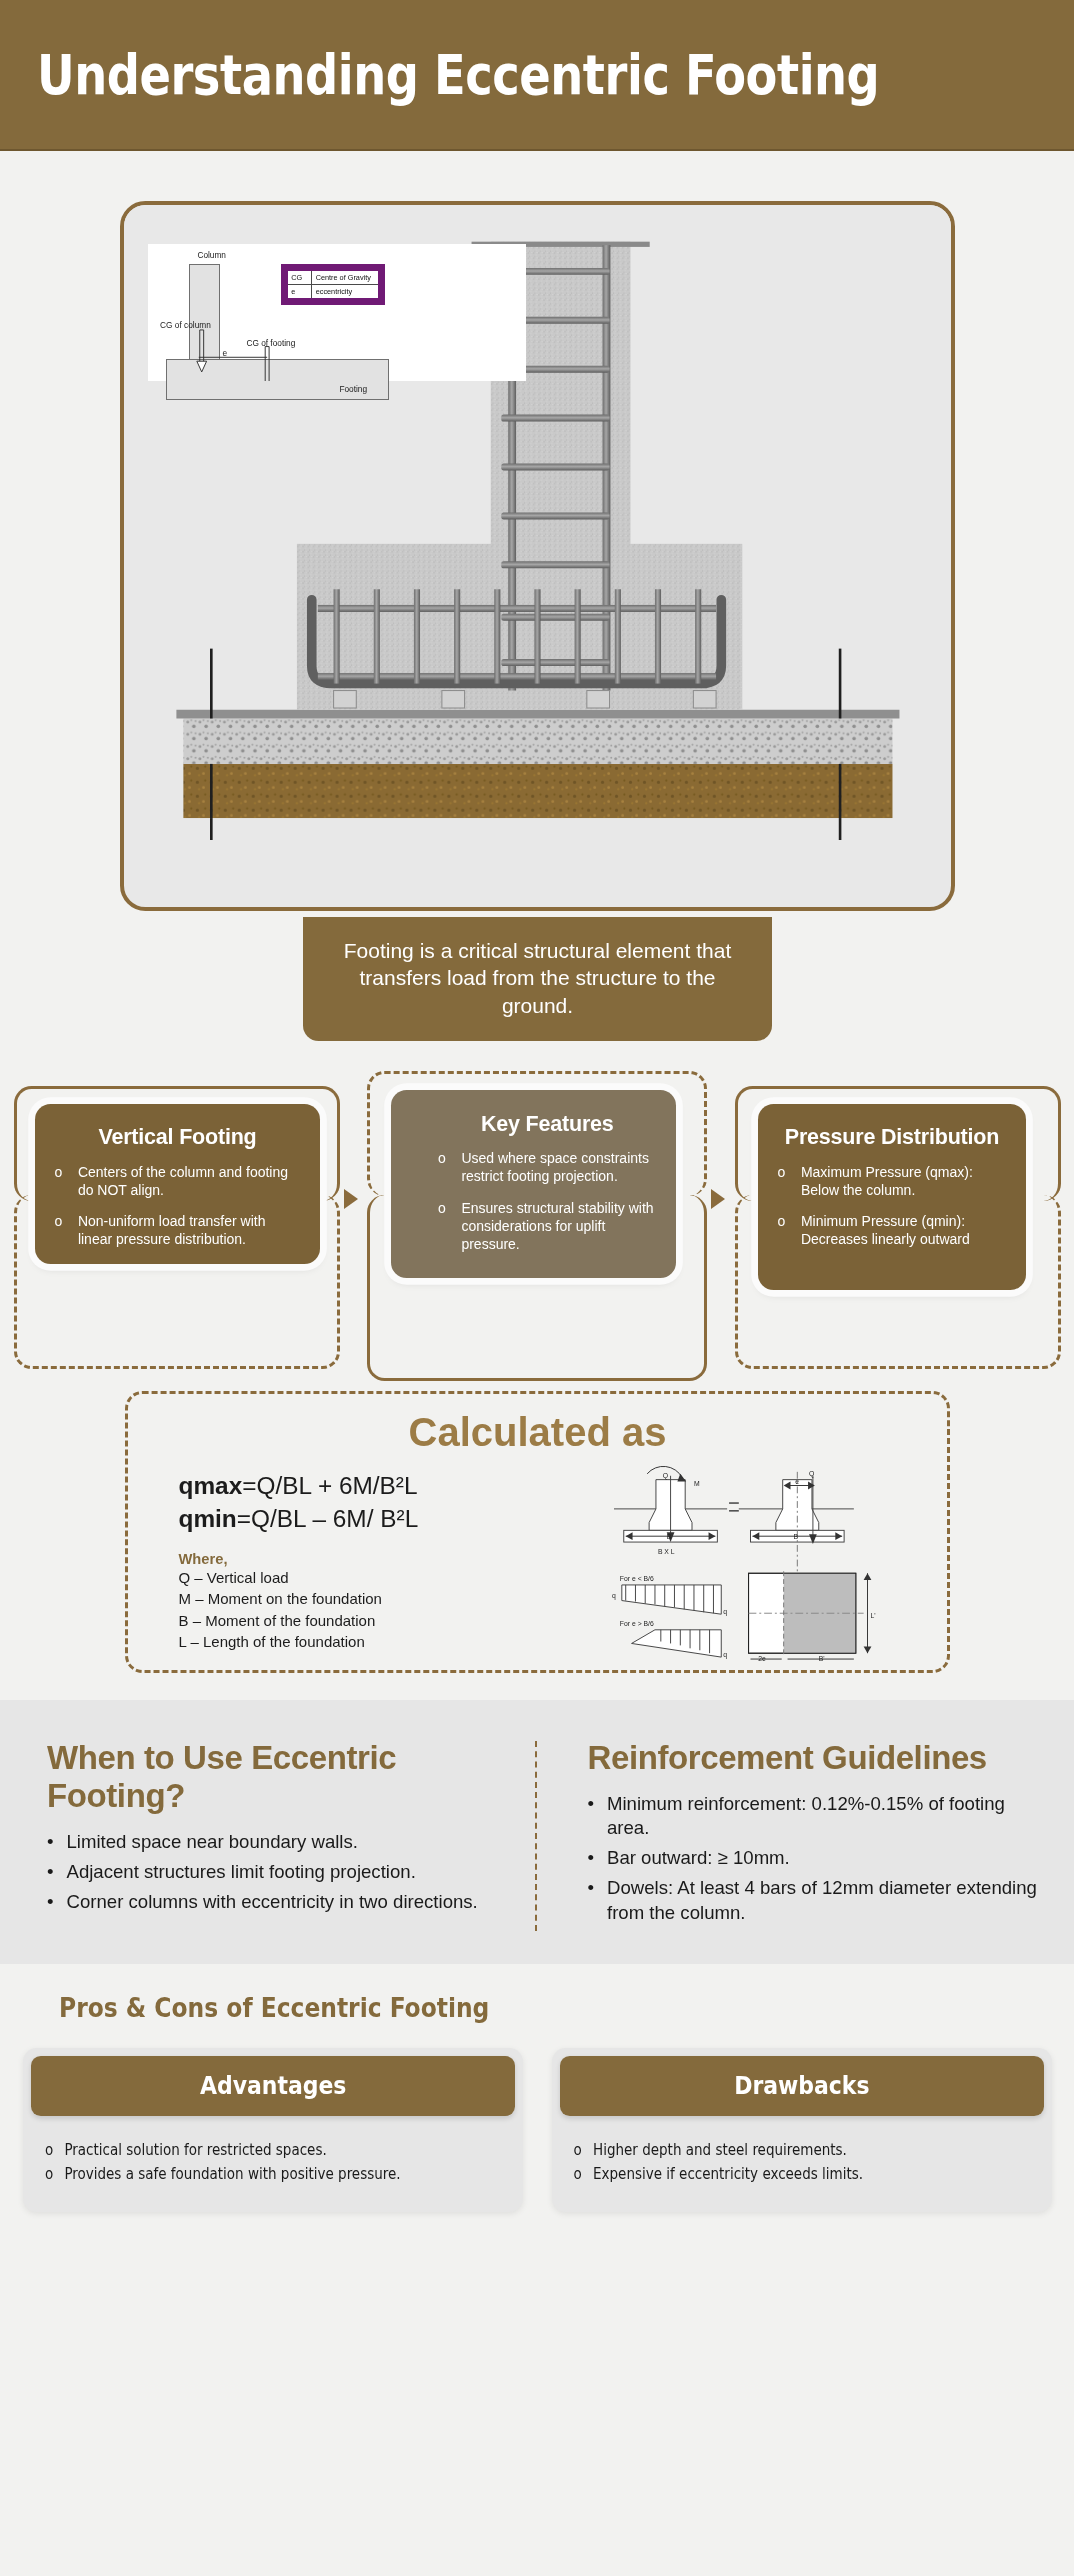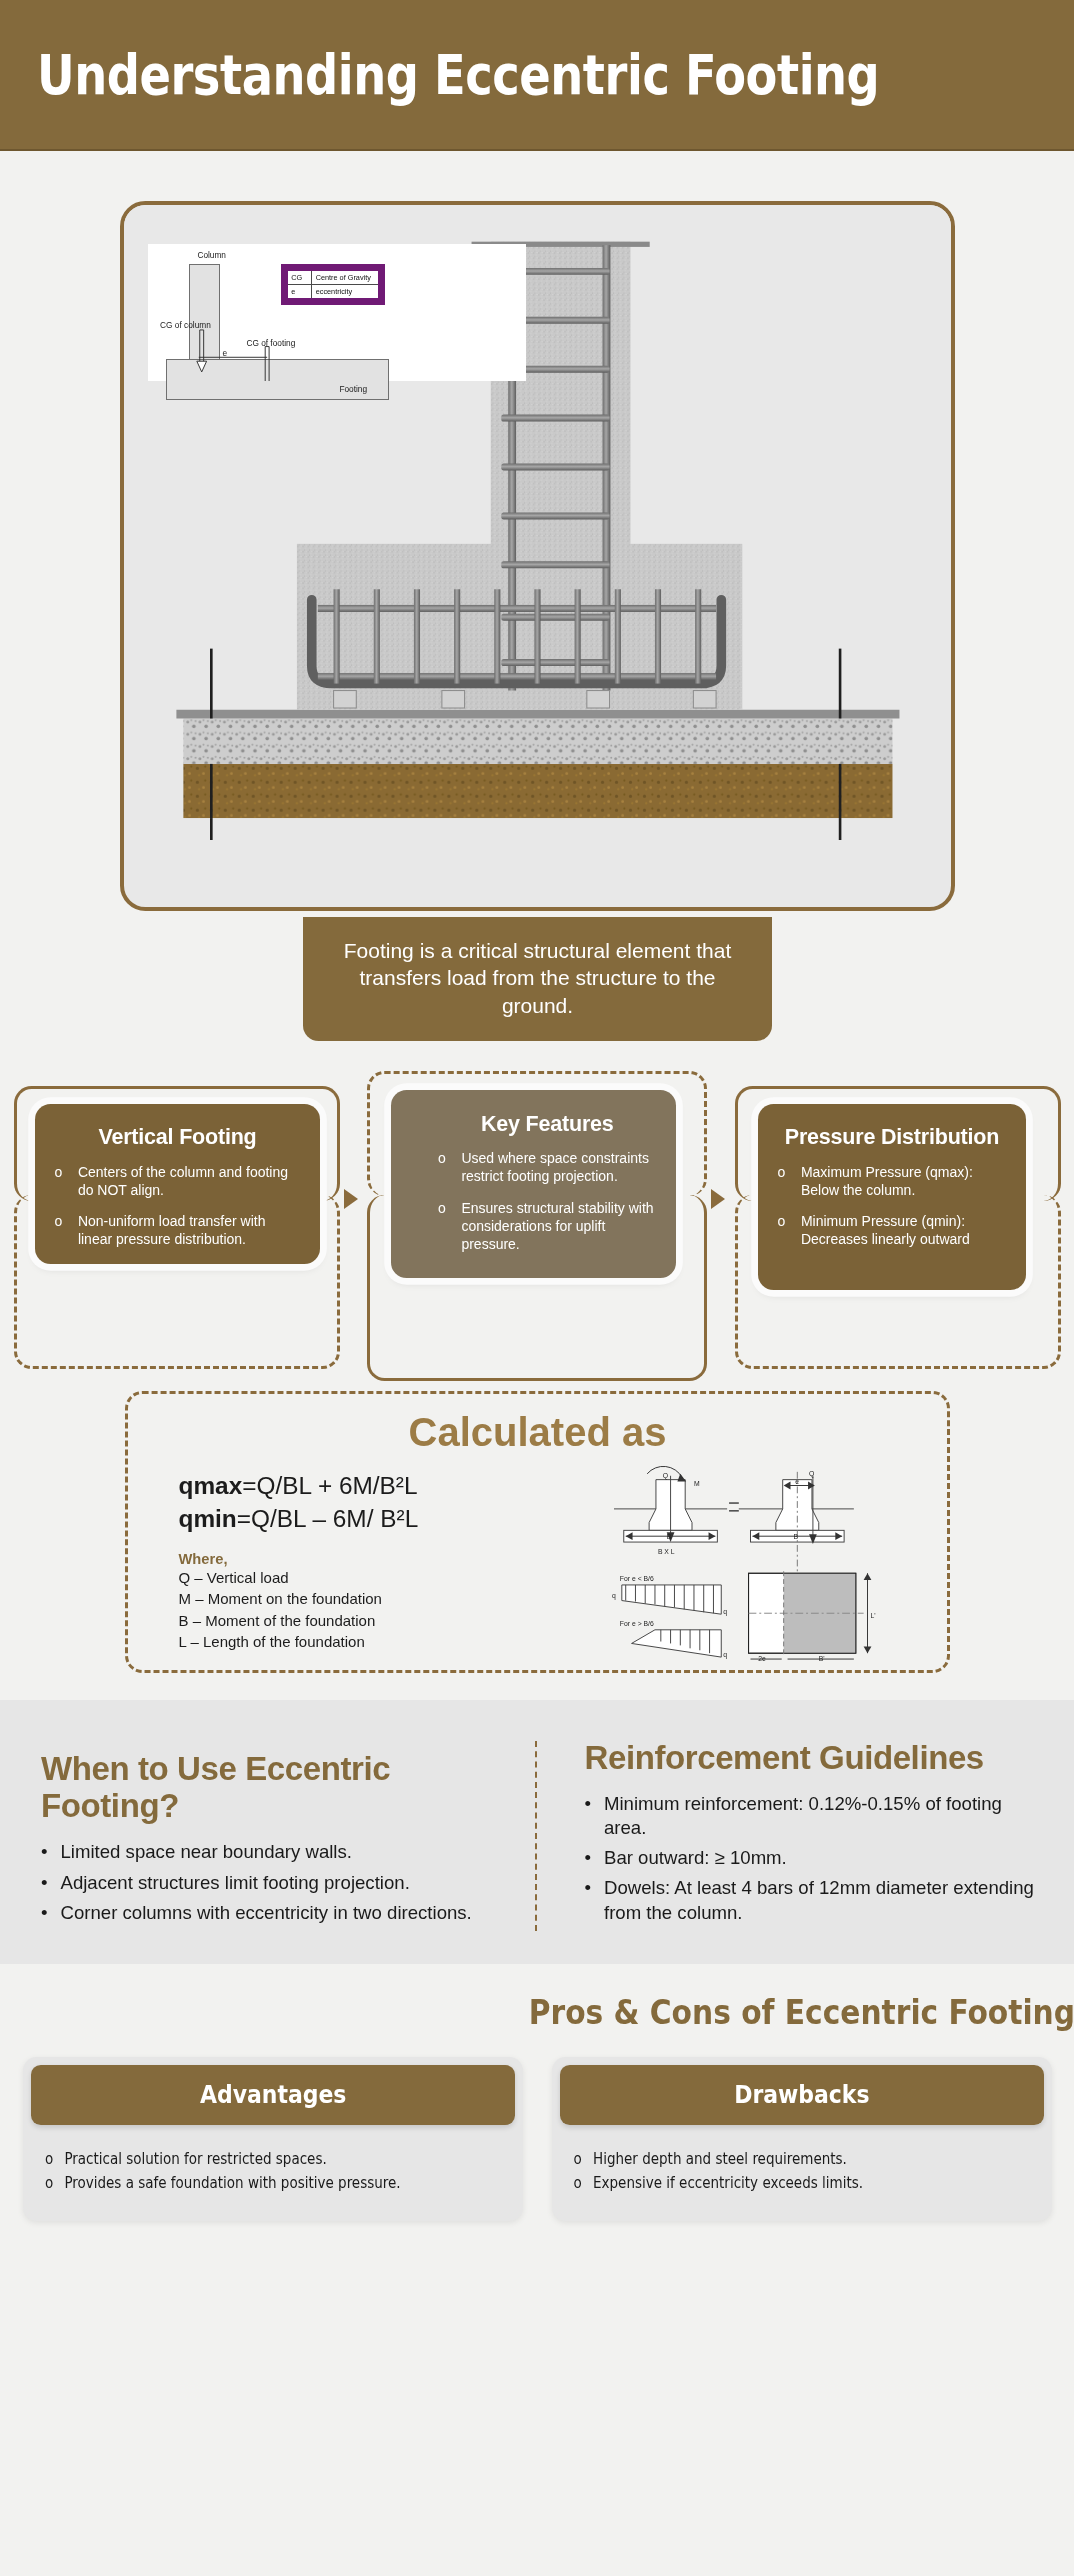--- a/index.html
+++ b/index.html
@@ -179,24 +179,23 @@
     font-size: 14.7px;
   }
   .where-l { font-size: 15px; color: #1c1c1c; line-height: 1.42; }
   .formula-right { flex: 1; position: relative; }
   .fr-svg { position: absolute; left: 5.9px; top: -3.9px; }
 
   
   .band {
     margin-top: 27px;
     background: #e6e6e6;
-    padding: 39px 0 33px 8px;
+    padding: 39px 0 33px 14px;
     display: flex;
     position: relative;
-    align-items: flex-end;
   }
   .band-col { width: 50%; padding: 0 33px; }
   .band-col.right { padding-left: 43px; }
   .band-divider {
     position: absolute;
     left: 535px; top: 41px; bottom: 33px;
     border-left: 2.9px dashed #8a6b3c;
   }
   .band h2 {
     color: #846a3c;
@@ -217,25 +216,24 @@
   .band li .bl { width: 19.5px; flex: 0 0 19.5px; }
 
   
   .pc {
     padding: 29px 0 0 0;
     background: #f2f2f0;
   }
   .pc-title {
     color: #846a3c;
     font-family: "DejaVu Sans Condensed", "Liberation Sans Narrow", "Liberation Sans", sans-serif;
-    font-size: 33px;
+    font-size: 26px;
     font-weight: bold;
     padding-left: 59px;
     margin-bottom: 25.4px;
-    text-align: right;
   }
   .pc-grid { display: flex; gap: 29px; padding: 0 23.4px; }
   .pc-card {
     flex: 1;
     background: #e6e6e6;
     border-radius: 13.7px;
     padding-bottom: 15.6px;
     box-shadow: 0 2px 5.9px rgba(0,0,0,.08);
   }
   .pc-head {

